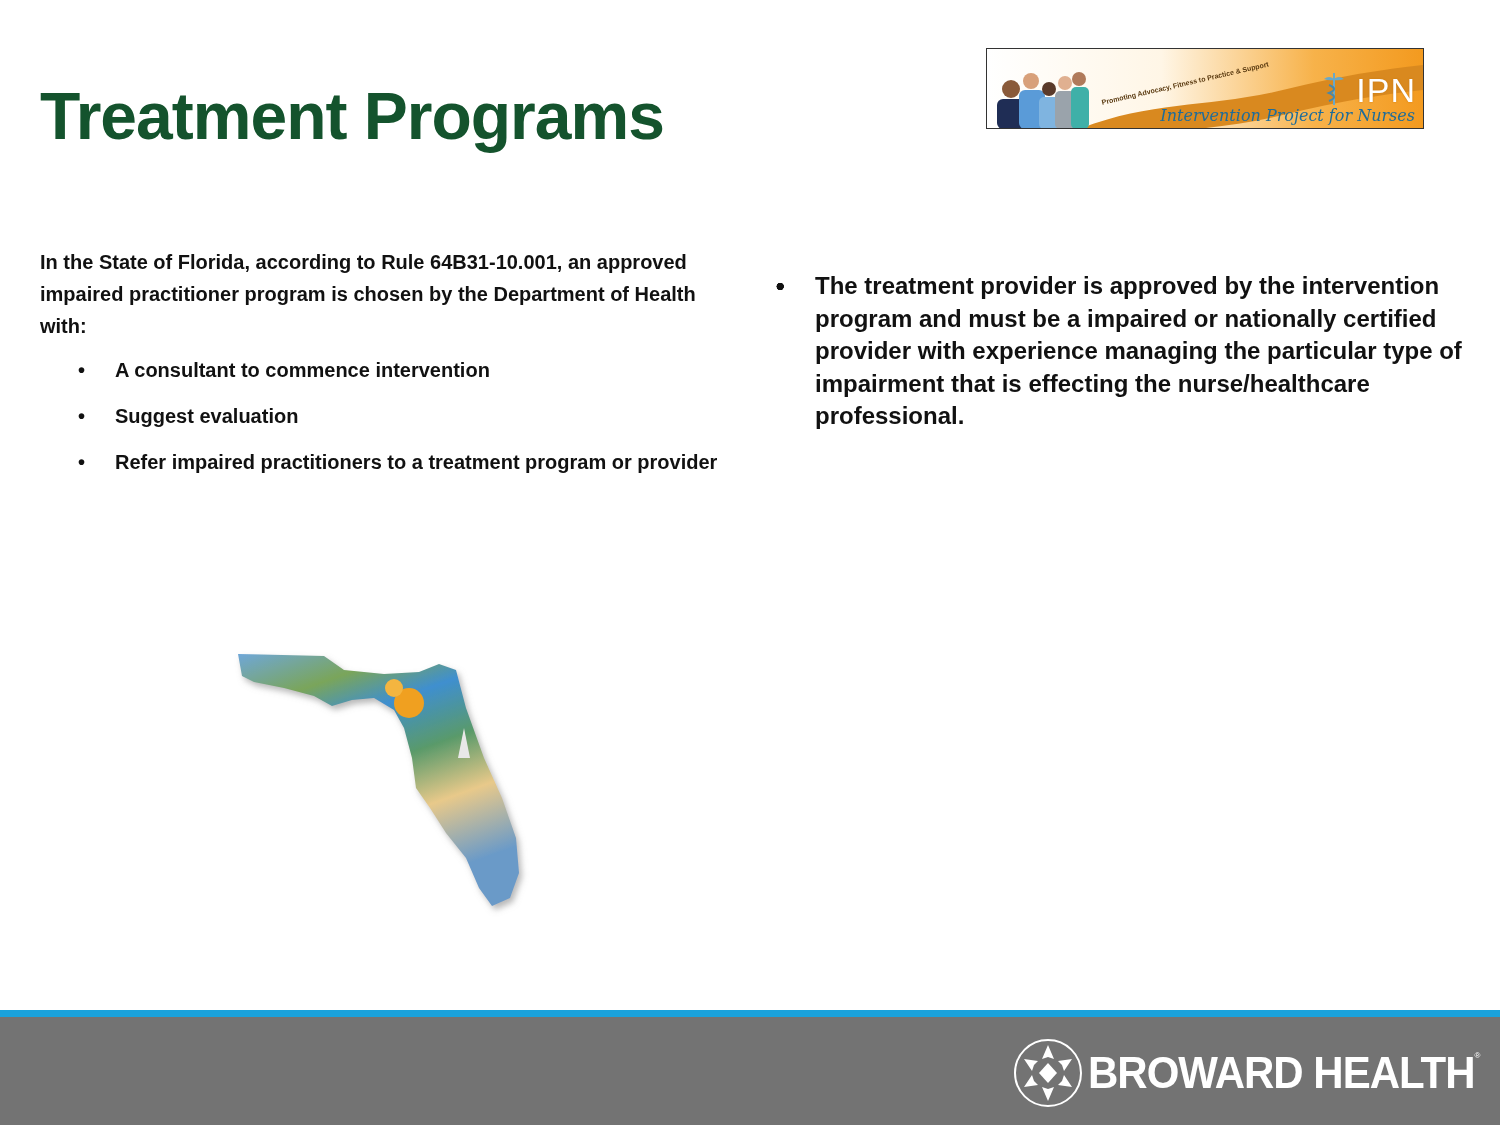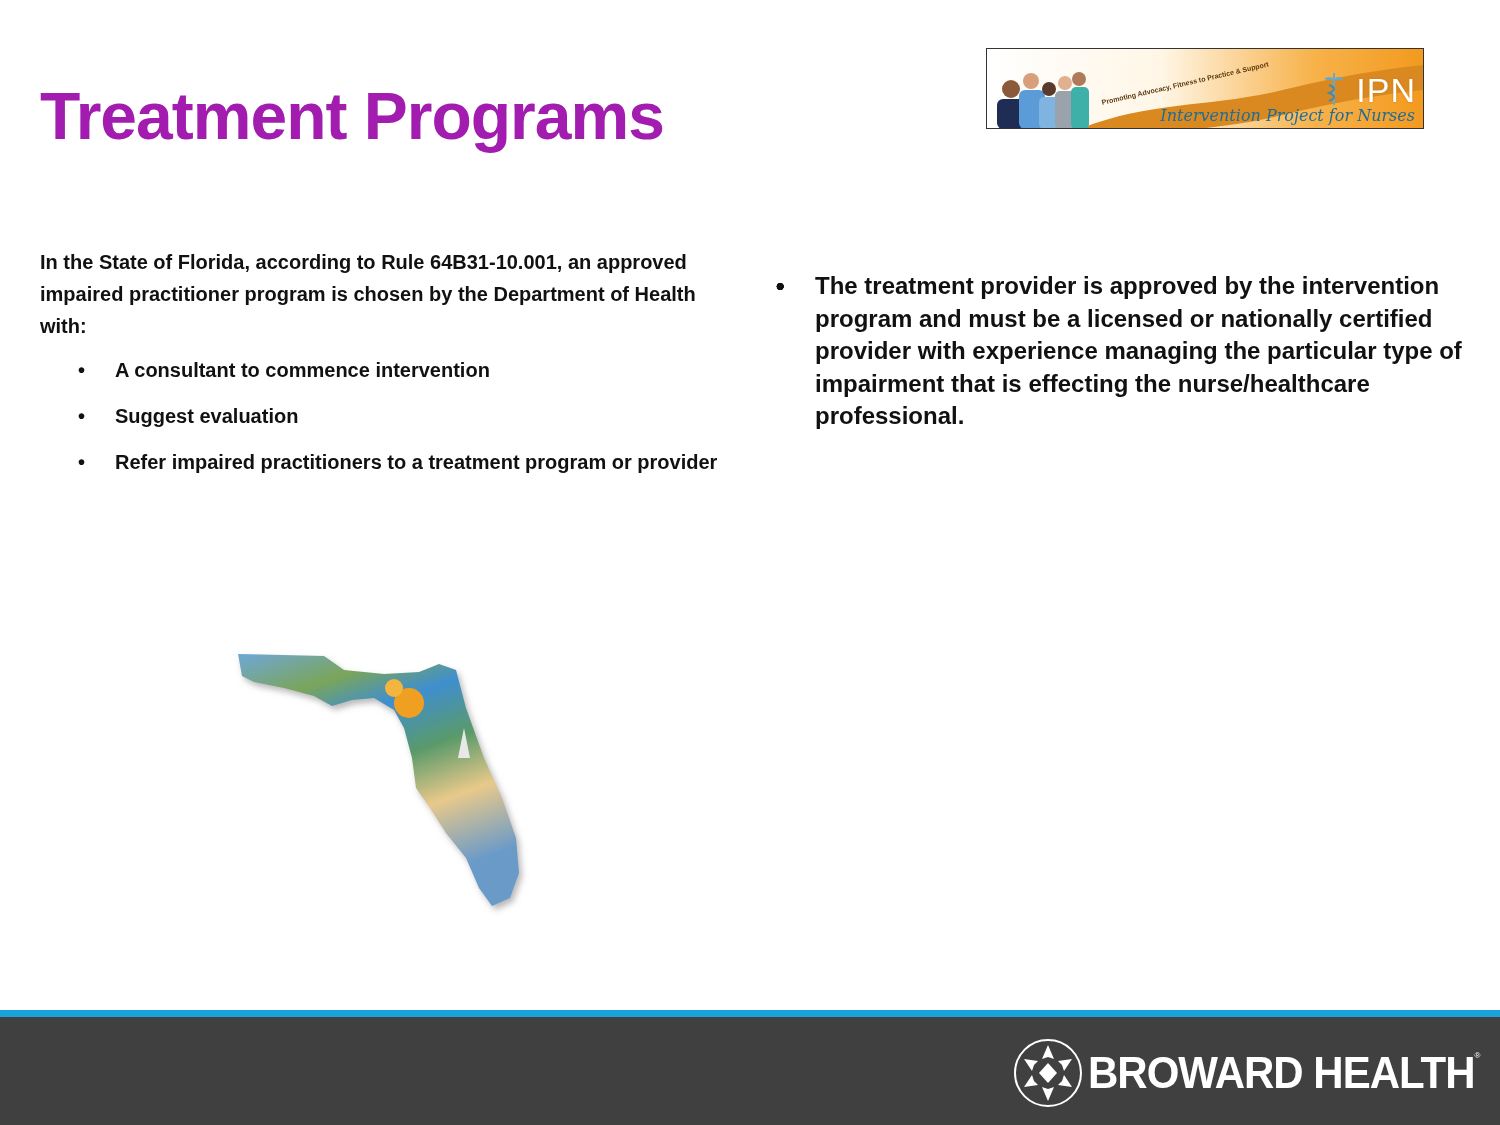--- a/index.html
+++ b/index.html
@@ -4,21 +4,21 @@
 <style>
   html, body { margin: 0; padding: 0; }
   body {
     width: 1500px; height: 1125px; position: relative; overflow: hidden;
     background: #ffffff;
     font-family: "Liberation Sans", sans-serif;
     color: #111;
   }
   .title {
     position: absolute; left: 40px; top: 78px;
-    font-size: 66px; font-weight: bold; color: #a21caf;
+    font-size: 66px; font-weight: bold; color: #14532d;
     letter-spacing: -1px; margin: 0;
   }
   
   .ipn-banner {
     position: absolute; left: 986px; top: 48px; width: 438px; height: 81px;
     border: 1px solid #333; box-sizing: border-box; overflow: hidden;
     background: linear-gradient(90deg, #ffffff 0%, #fff6e6 40%, #f7b24a 75%, #f39a1f 100%);
   }
   .ipn-wave {
     position: absolute; left: 80px; top: -10px; width: 420px; height: 120px;
@@ -49,21 +49,21 @@
   .bullet { position: absolute; left: 0; top: 0; font-weight: bold; }
   
   .right-col { position: absolute; left: 776px; top: 246px; width: 690px; font-size: 24px; font-weight: bold; }
   .right-list { list-style: none; margin: 0; padding: 0; }
   .right-list li { position: relative; padding-left: 39px; line-height: 32.5px; margin-bottom: 24px; }
   
   .florida { position: absolute; left: 234px; top: 648px; width: 300px; height: 280px; }
   
   .footer {
     position: absolute; left: 0; top: 1010px; width: 1500px; height: 115px;
-    background: #404040; border-top: 7px solid #1aa2dc; box-sizing: border-box;
+    background: #737373; border-top: 7px solid #1aa2dc; box-sizing: border-box;
   }
   .bh-logo { position: absolute; left: 1012px; top: 20px; display: flex; align-items: center; }
   .bh-star { width: 72px; height: 72px; }
   .bh-text {
     color: #ffffff; font-size: 42px; font-weight: bold; letter-spacing: -1px;
     margin-left: 4px; font-family: "Liberation Sans", sans-serif; transform: scaleY(1.05);
   }
   .bh-reg { color: #fff; font-size: 8px; align-self: flex-start; margin-top: 14px; }
 </style>
 </head>
@@ -105,21 +105,21 @@
     <li><span class="bullet">•</span><span>Refer impaired practitioners to a treatment program or provider</span></li>
   </ul>
 </div>
 
 <div class="right-col">
   <ul class="right-list">
     <li><span class="bullet">•</span></li>
     <li><span class="bullet">•</span></li>
     <li><span class="bullet">•</span></li>
     <li><span class="bullet">•</span></li>
-    <li><span class="bullet">•</span><span>The treatment provider is approved by the intervention program and must be a licensed or nationally certified provider with experience managing the particular type of impairment that is effecting the nurse/healthcare professional.</span></li>
+    <li><span class="bullet">•</span><span>The treatment provider is approved by the intervention program and must be a impaired or nationally certified provider with experience managing the particular type of impairment that is effecting the nurse/healthcare professional.</span></li>
   </ul>
 </div>
 
 <svg class="florida" viewBox="0 0 300 280">
   <defs>
     <linearGradient id="flg" x1="0" y1="0" x2="0.4" y2="1">
       <stop offset="0" stop-color="#6fa7d8"></stop>
       <stop offset="0.2" stop-color="#7aa55a"></stop>
       <stop offset="0.35" stop-color="#3f8fcf"></stop>
       <stop offset="0.55" stop-color="#5a9a6a"></stop>

